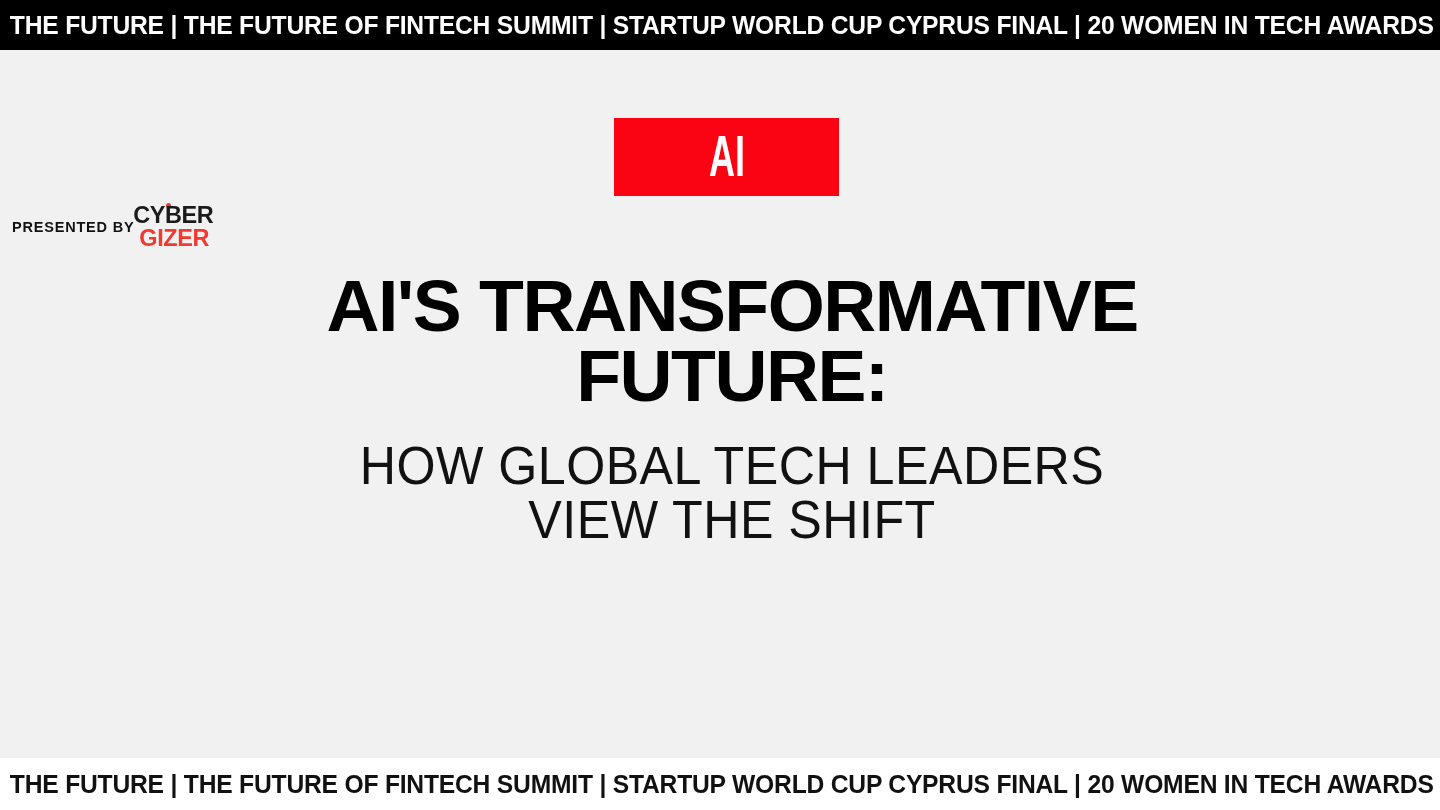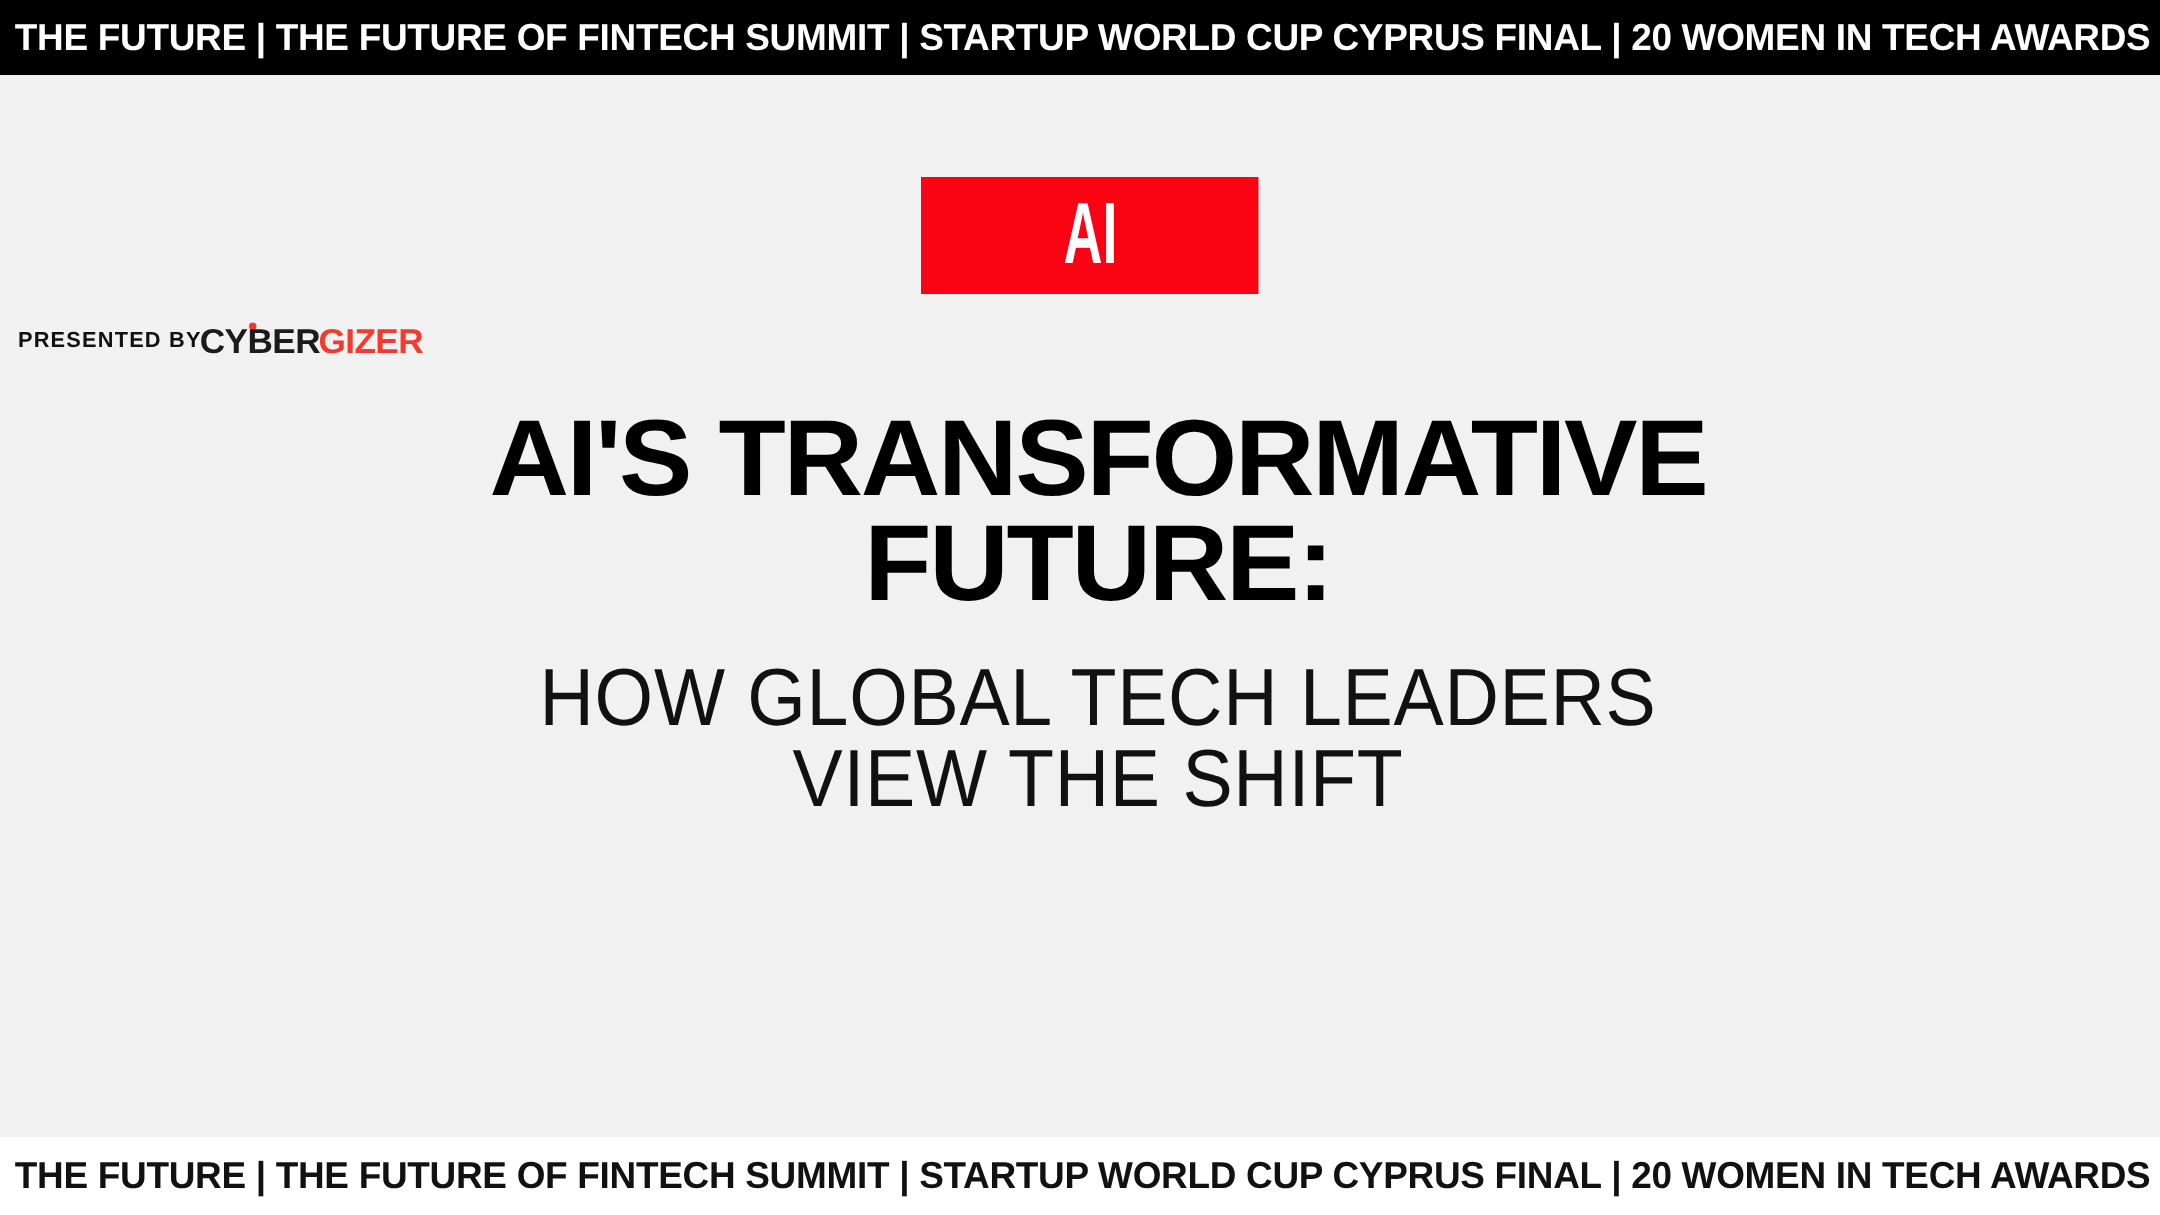--- a/index.html
+++ b/index.html
@@ -123,20 +123,21 @@
     letter-spacing:0.8px;
     line-height:1;
     font-family:"Liberation Sans", sans-serif;
   }
 
   .brand-logo {
     display:flex;
     align-items:center;
     position:relative;
     line-height:1;
+    flex-direction:column;
   }
 
   .brand-dark, .brand-red {
     font-size:23px;
     font-weight:700;
     line-height:1;
     letter-spacing:-0.4px;
     transform:scaleX(1.02);
     font-family:"Liberation Sans", sans-serif;
   }

